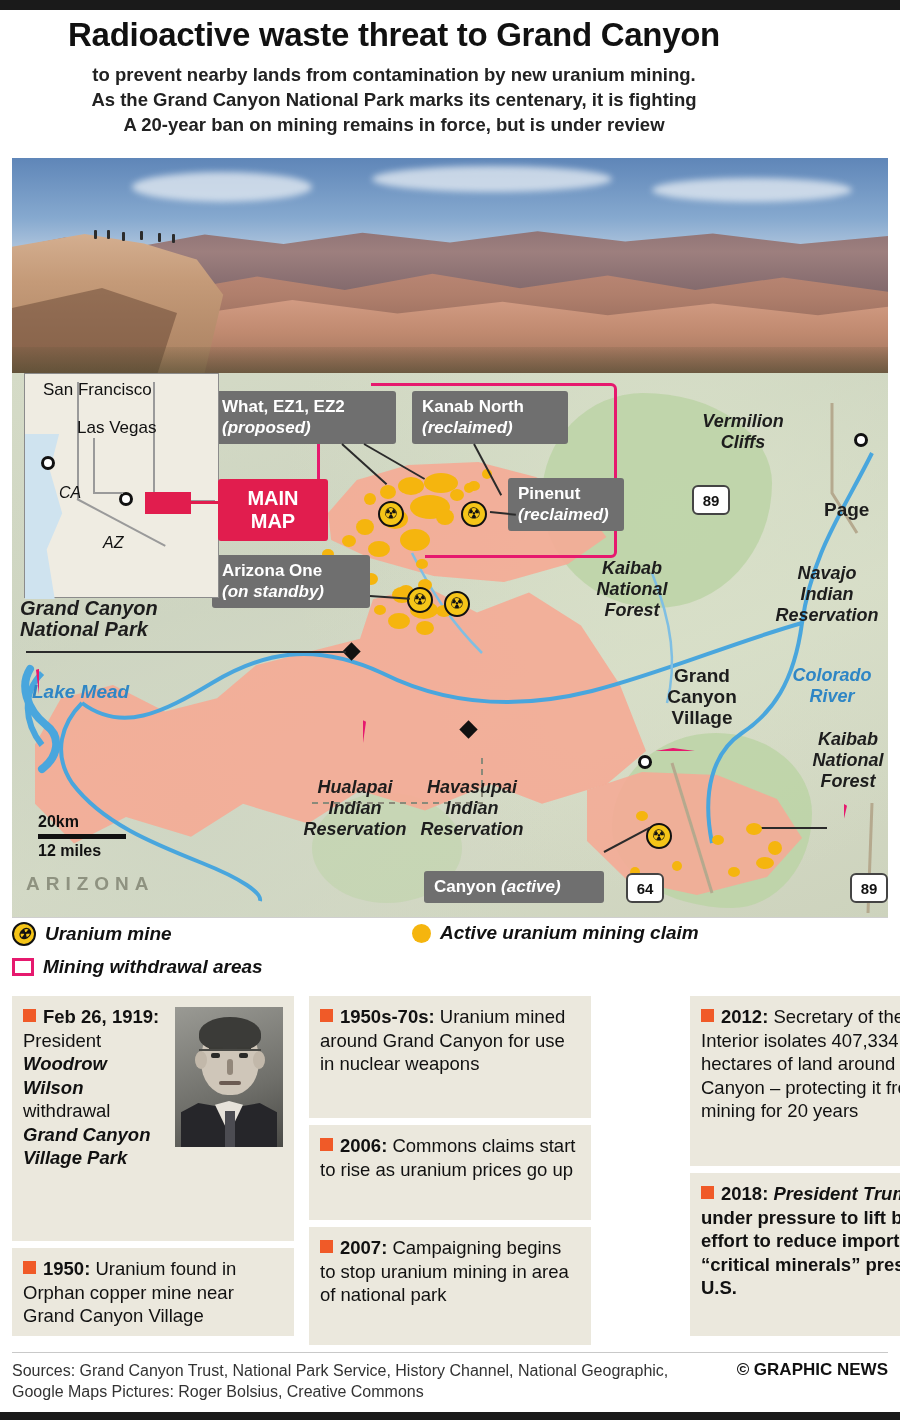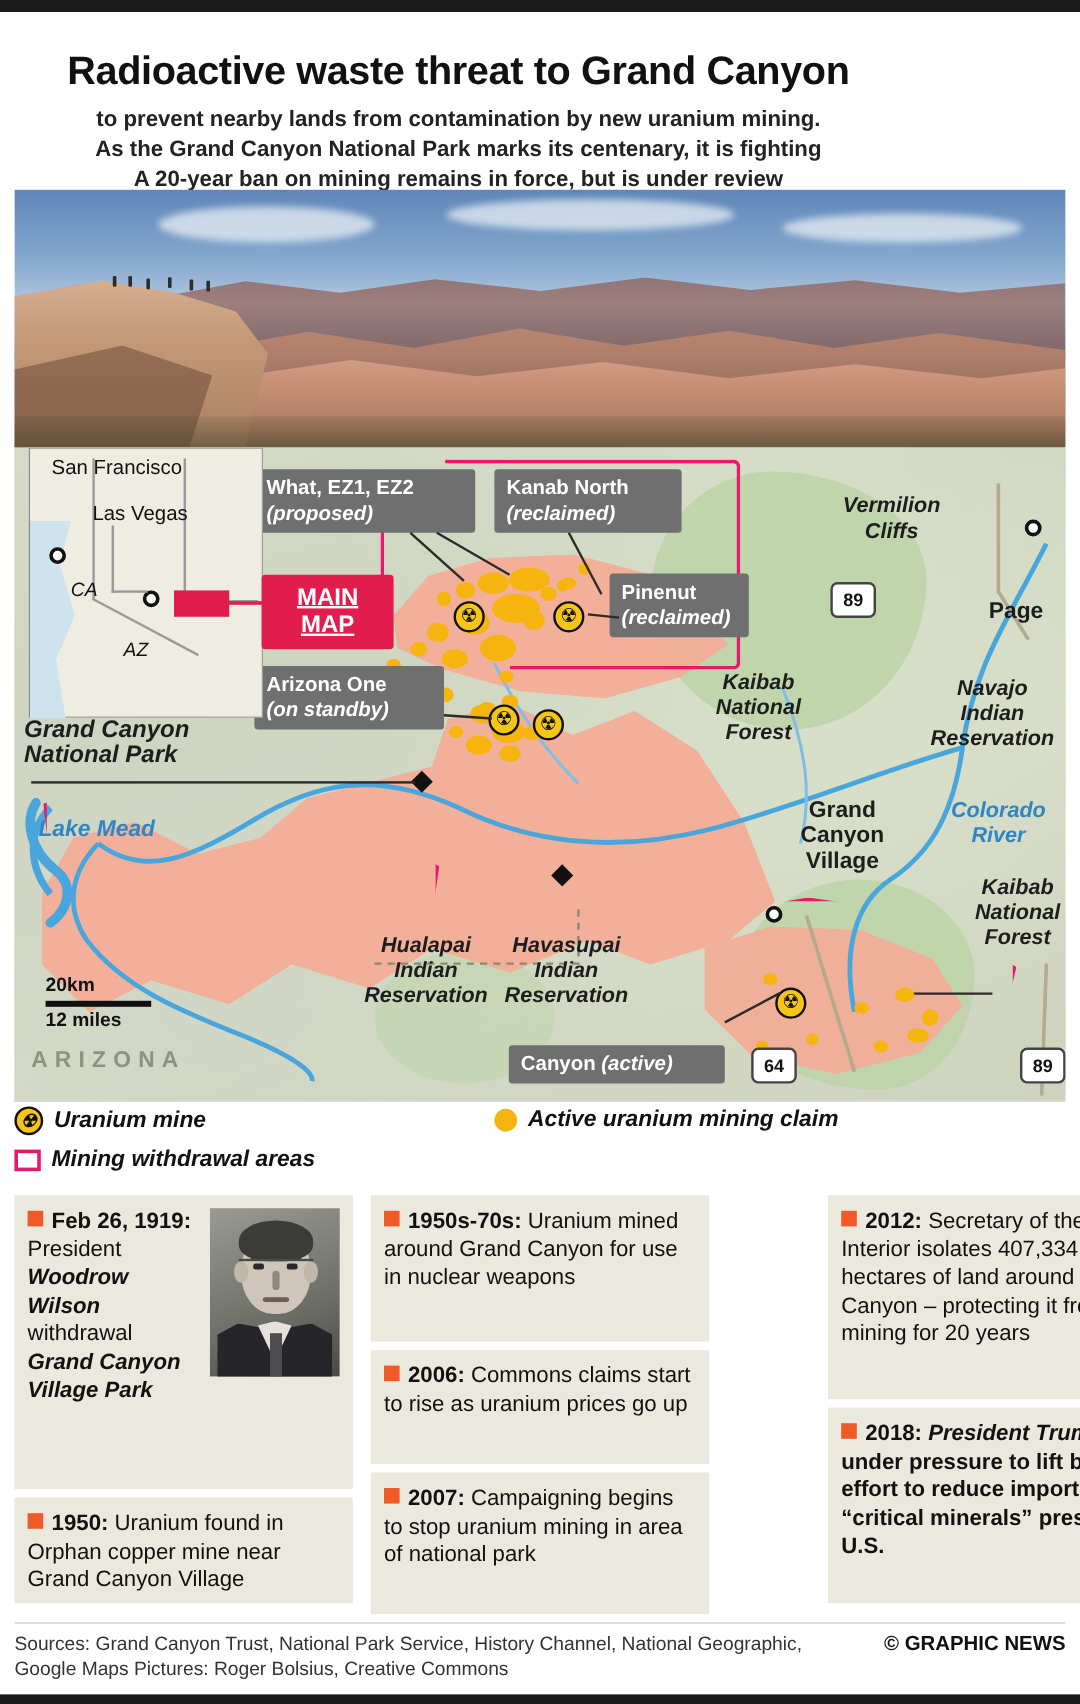--- a/index.html
+++ b/index.html
@@ -8,21 +8,21 @@
     width:900px; height:1420px;
     font-family:"Liberation Sans", sans-serif;
     background:#ffffff;
     position:relative;
     overflow:hidden;
   }
   .page { position:relative; width:900px; height:1420px; background:#fff; }
 
   
   .topbar { position:absolute; left:0; top:0; width:900px; height:10px; background:#1a1a1a; }
-  .header { position:absolute; left:0; top:10px; width:764px; height:145px; background:#ffffff; padding:24px 18px 0 18px; }
+  .header { position:absolute; left:12px; top:10px; width:764px; height:145px; background:#ffffff; padding:0 18px 0 18px; }
   .headline {
     font-size:33px; font-weight:bold; color:#111; letter-spacing:-0.3px;
     text-align:center; line-height:42px; margin-top:4px;
   }
   .standfirst {
     font-size:18.5px; font-weight:bold; color:#222; text-align:center;
     line-height:25px; margin-top:6px;
   }
 
   
@@ -414,21 +414,21 @@
       <div class="inset-label" style="left:18px;top:6px;">San Francisco</div>
       <div class="inset-label" style="left:52px;top:44px;">Las Vegas</div>
       <div class="city-dot" style="left:16px;top:82px;"></div>
       <div class="city-dot" style="left:94px;top:118px;"></div>
       <div class="inset-line" style="left:68px;top:64px;width:2px;height:56px;"></div>
       <div class="inset-line" style="left:68px;top:118px;width:30px;height:2px;"></div>
       <div class="inset-label italic" style="left:34px;top:110px;">CA</div>
       <div class="inset-label italic" style="left:78px;top:160px;">AZ</div>
       <div class="inset-red"></div>
     </div>
-    <div class="callout red" style="left:206px;top:106px;width:110px;padding:8px 8px;text-decoration:underline;">
+    <div class="callout red" style="left:206px;top:106px;width:110px;padding:8px 8px;">
       <div>MAIN</div>
       <div>MAP</div>
     </div>
     <div class="leader" style="left:168px;top:128px;width:44px;height:3px;background:#e11d4e;"></div>
   </div>
 
   <div class="legend">
     <div class="legend-row" style="left:0;top:0;">
       <span class="legend-swatch-mine">☢</span>
       <span>Uranium mine</span>

